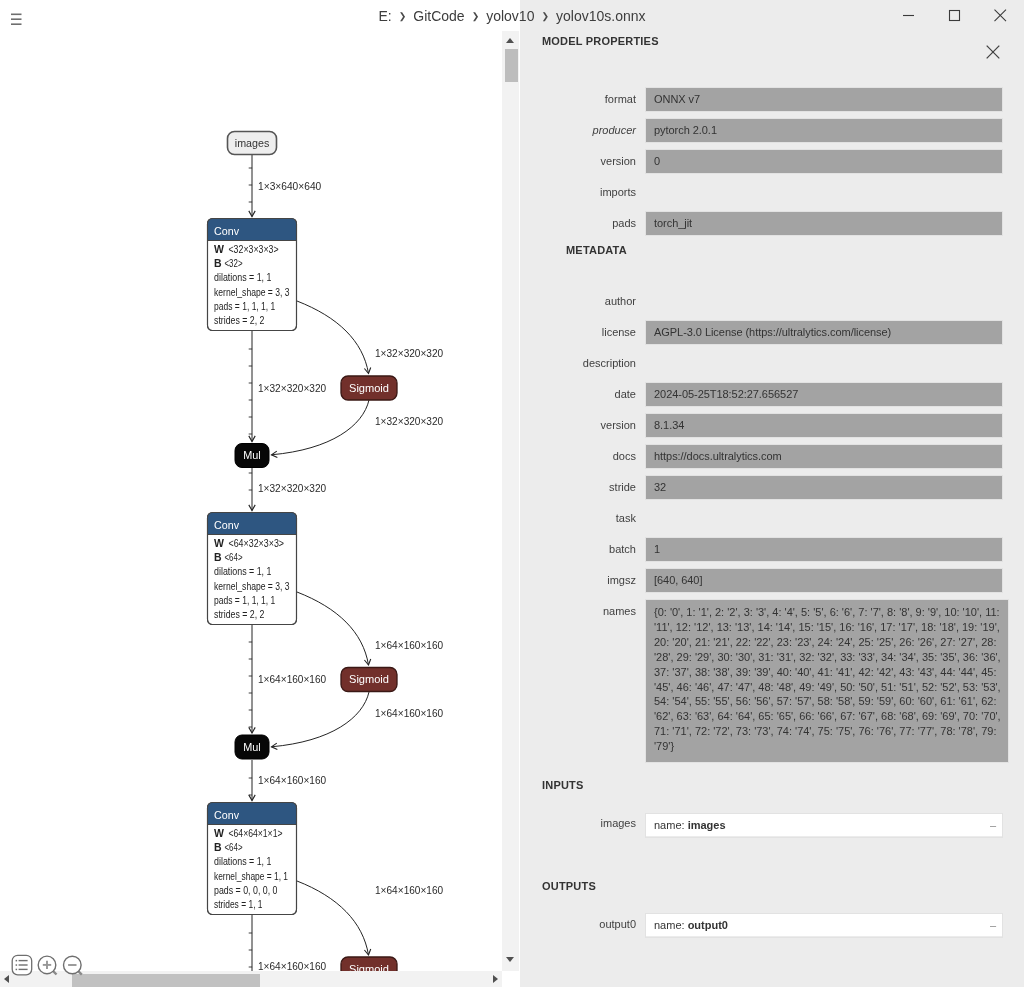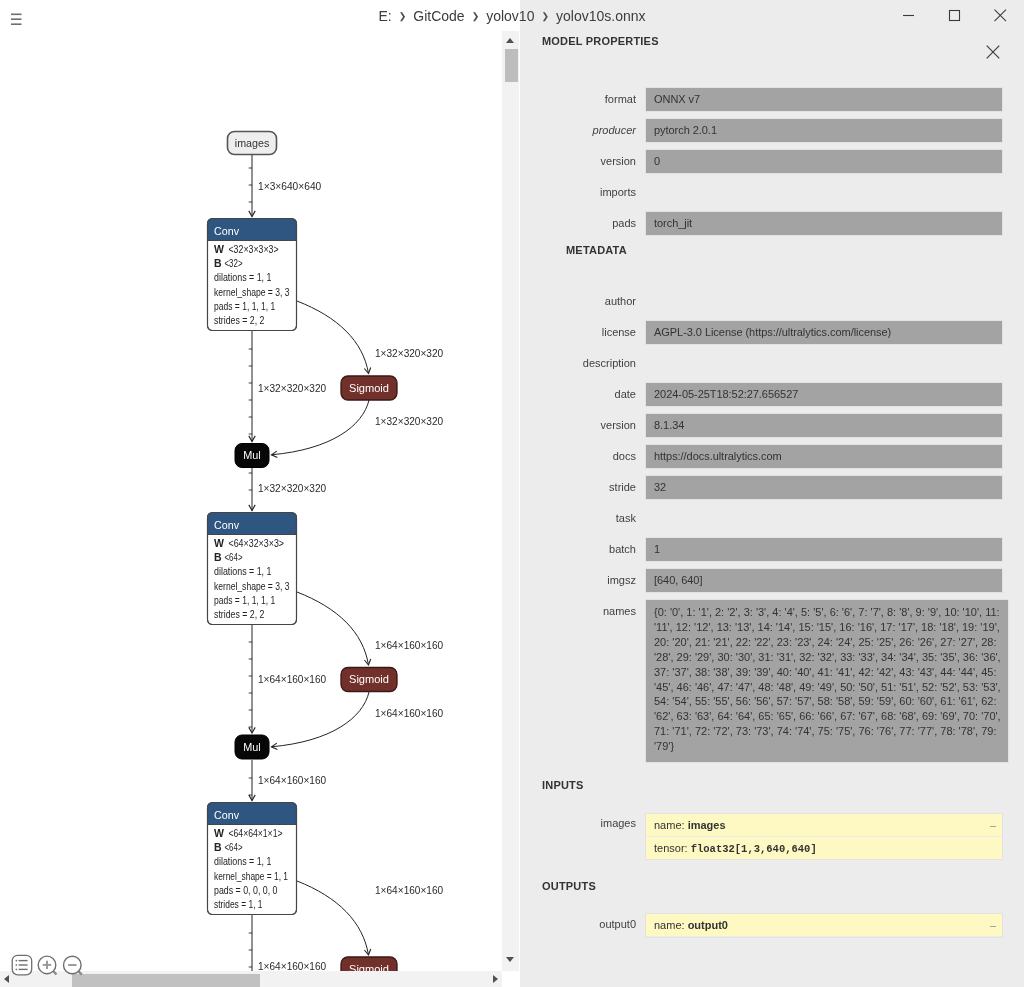--- a/index.html
+++ b/index.html
@@ -2,21 +2,21 @@
 <html><head><meta charset="utf-8"><style>
 html,body{margin:0;padding:0;width:1024px;height:987px;overflow:hidden;background:#fff;font-family:"Liberation Sans",sans-serif;}
 .a{position:absolute;}
 #crumb{left:0;right:0;top:0;height:31px;z-index:9;display:flex;align-items:center;justify-content:center;color:#3d3d3d;font-size:14px;}
 #crumb .sep{font-size:9px;color:#4a4a4a;margin:0 7px;}
 #sb{left:520px;top:0;width:504px;height:987px;background:#ececec;}
 .h1{position:absolute;left:22px;font-size:11px;font-weight:bold;color:#333;letter-spacing:.2px;}
 .lbl{position:absolute;left:0;width:116px;text-align:right;font-size:11px;color:#3f3f3f;height:25px;line-height:25px;}
 .box{position:absolute;left:125px;width:348px;height:23px;line-height:23px;padding-left:8px;background:#a3a3a3;border:1px solid #e2e2e2;font-size:11px;letter-spacing:-0.05px;color:#333;}
 #names{height:157px;line-height:14.9px;padding-top:5px;padding-right:6px;white-space:nowrap;overflow:hidden;letter-spacing:0;}
-.io{position:absolute;left:125px;width:356px;background:#fef9c3;border:1px solid #e2e2e2;font-size:11px;color:#333;}
+.io{position:absolute;left:125px;width:356px;background:#ffffff;border:1px solid #e2e2e2;font-size:11px;color:#333;}
 .io .r1{height:22px;line-height:22px;padding:0 8px;border-bottom:1px solid #ececec;position:relative;}
 .io .r2{height:22px;line-height:23px;padding:0 8px;}
 .io .mn{position:absolute;right:6px;top:0;color:#888;}
 .mono{font-family:"Liberation Mono",monospace;font-weight:bold;font-size:10.5px;}
 .sbr{background:#f2f2f2;}
 .thumb{background:#c1c1c1;position:absolute;}
 .tri{width:0;height:0;position:absolute;}
 </style></head>
 <body>
 
@@ -212,21 +212,20 @@
     <div class="box" style="top:537px;">1</div>
 <div class="lbl" style="top:568px;">imgsz</div>
     <div class="box" style="top:568px;">[640, 640]</div>
 <div class="lbl" style="top:599px;">names</div>
 <div class="box" id="names" style="top:599px;">{0: '0', 1: '1', 2: '2', 3: '3', 4: '4', 5: '5', 6: '6', 7: '7', 8: '8', 9: '9', 10: '10', 11:<br>'11', 12: '12', 13: '13', 14: '14', 15: '15', 16: '16', 17: '17', 18: '18', 19: '19',<br>20: '20', 21: '21', 22: '22', 23: '23', 24: '24', 25: '25', 26: '26', 27: '27', 28:<br>'28', 29: '29', 30: '30', 31: '31', 32: '32', 33: '33', 34: '34', 35: '35', 36: '36',<br>37: '37', 38: '38', 39: '39', 40: '40', 41: '41', 42: '42', 43: '43', 44: '44', 45:<br>'45', 46: '46', 47: '47', 48: '48', 49: '49', 50: '50', 51: '51', 52: '52', 53: '53',<br>54: '54', 55: '55', 56: '56', 57: '57', 58: '58', 59: '59', 60: '60', 61: '61', 62:<br>'62', 63: '63', 64: '64', 65: '65', 66: '66', 67: '67', 68: '68', 69: '69', 70: '70',<br>71: '71', 72: '72', 73: '73', 74: '74', 75: '75', 76: '76', 77: '77', 78: '78', 79:<br>'79'}</div>
 
 <div class="h1" style="top:779px;">INPUTS</div>
 <div class="lbl" style="top:811px;">images</div>
 <div class="io" style="top:813px;">
 <div class="r1">name: <b>images</b><span class="mn">–</span></div>
-<div class="r2">tensor: <span class="mono">float32[1,3,640,640]</span></div>
 </div>
 
 <div class="h1" style="top:880px;">OUTPUTS</div>
 <div class="lbl" style="top:912px;">output0</div>
 <div class="io" style="top:913px;">
 <div class="r1">name: <b>output0</b><span class="mn">–</span></div>
 </div>
 </div>
 
 </body></html>

